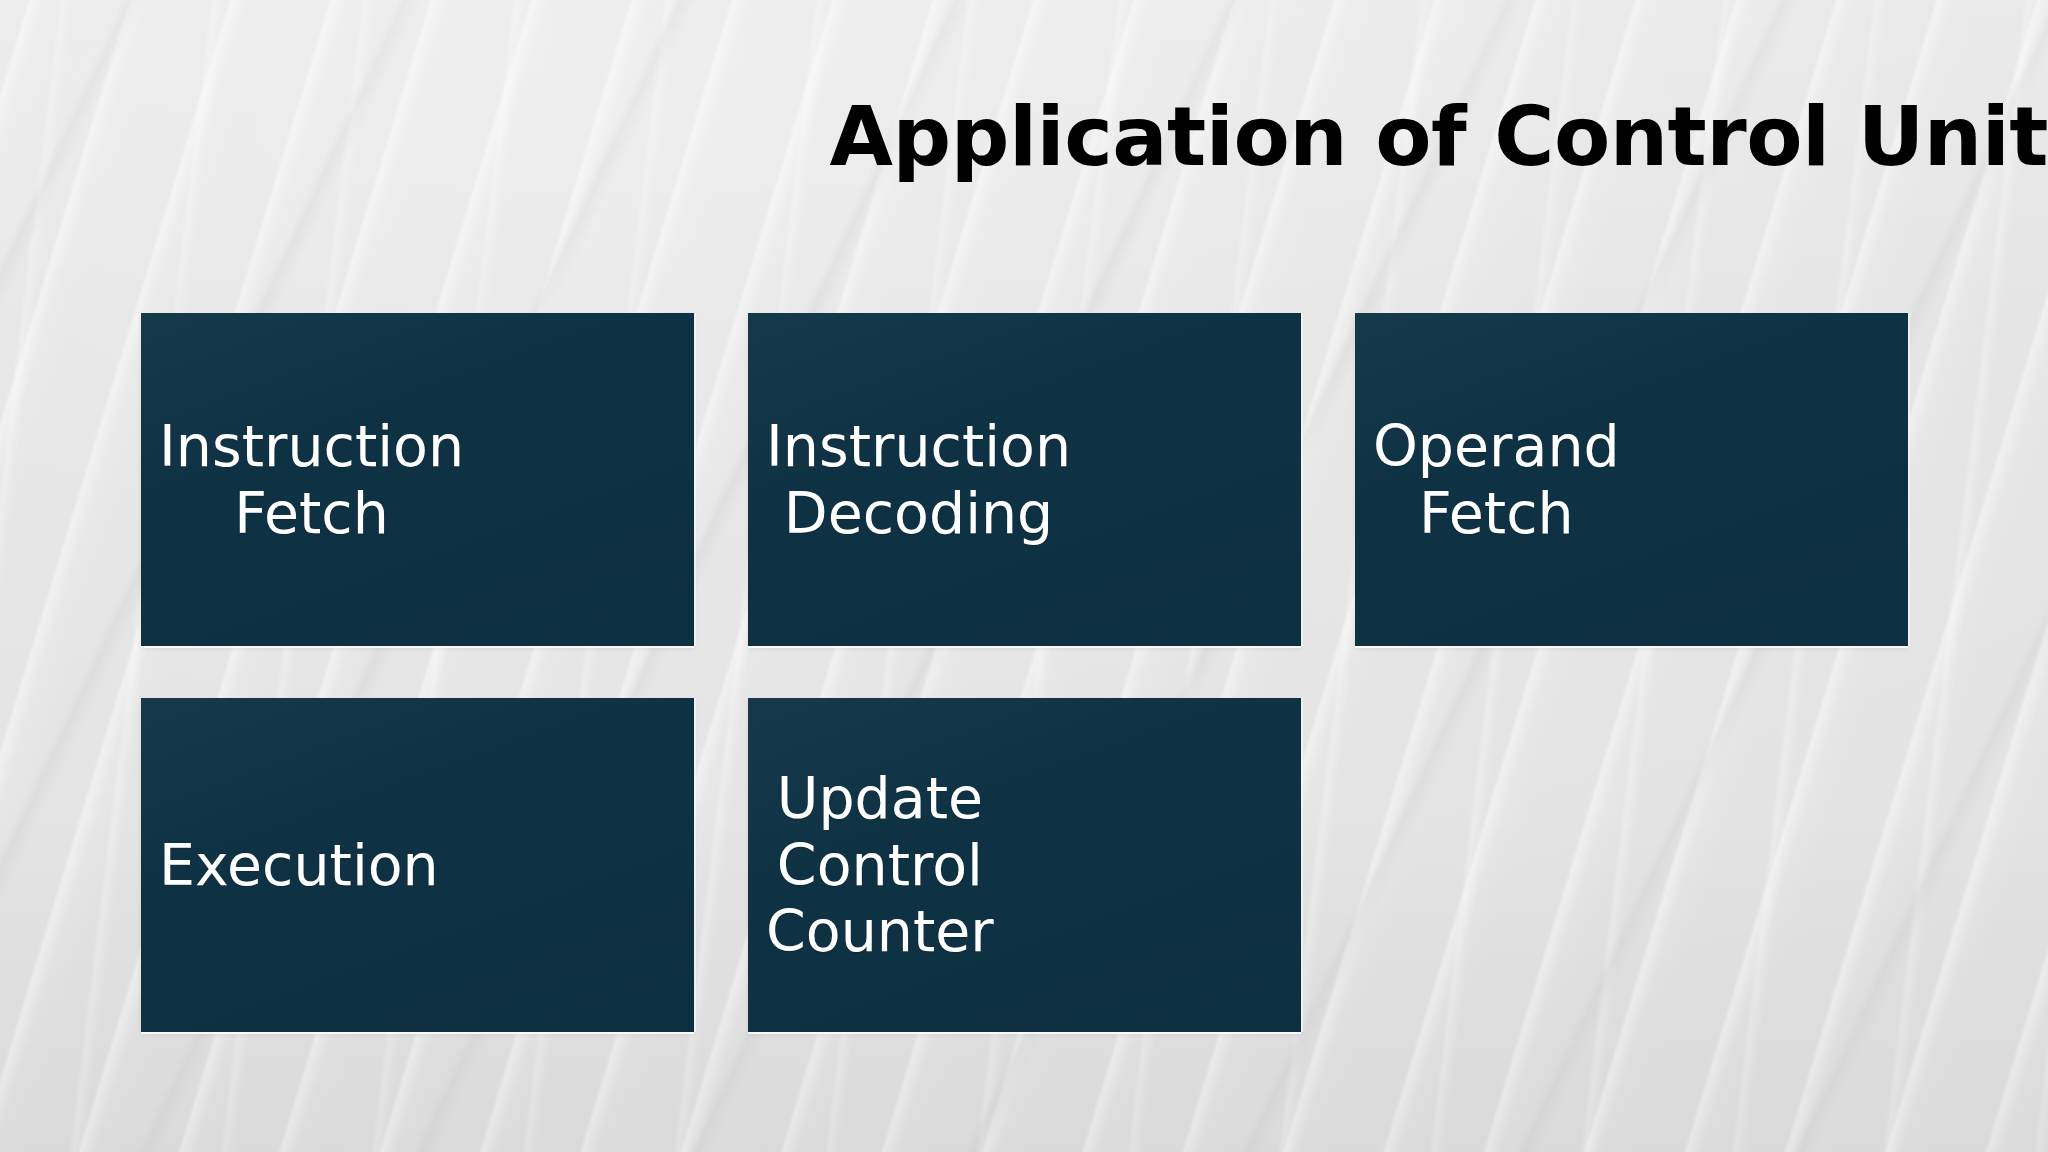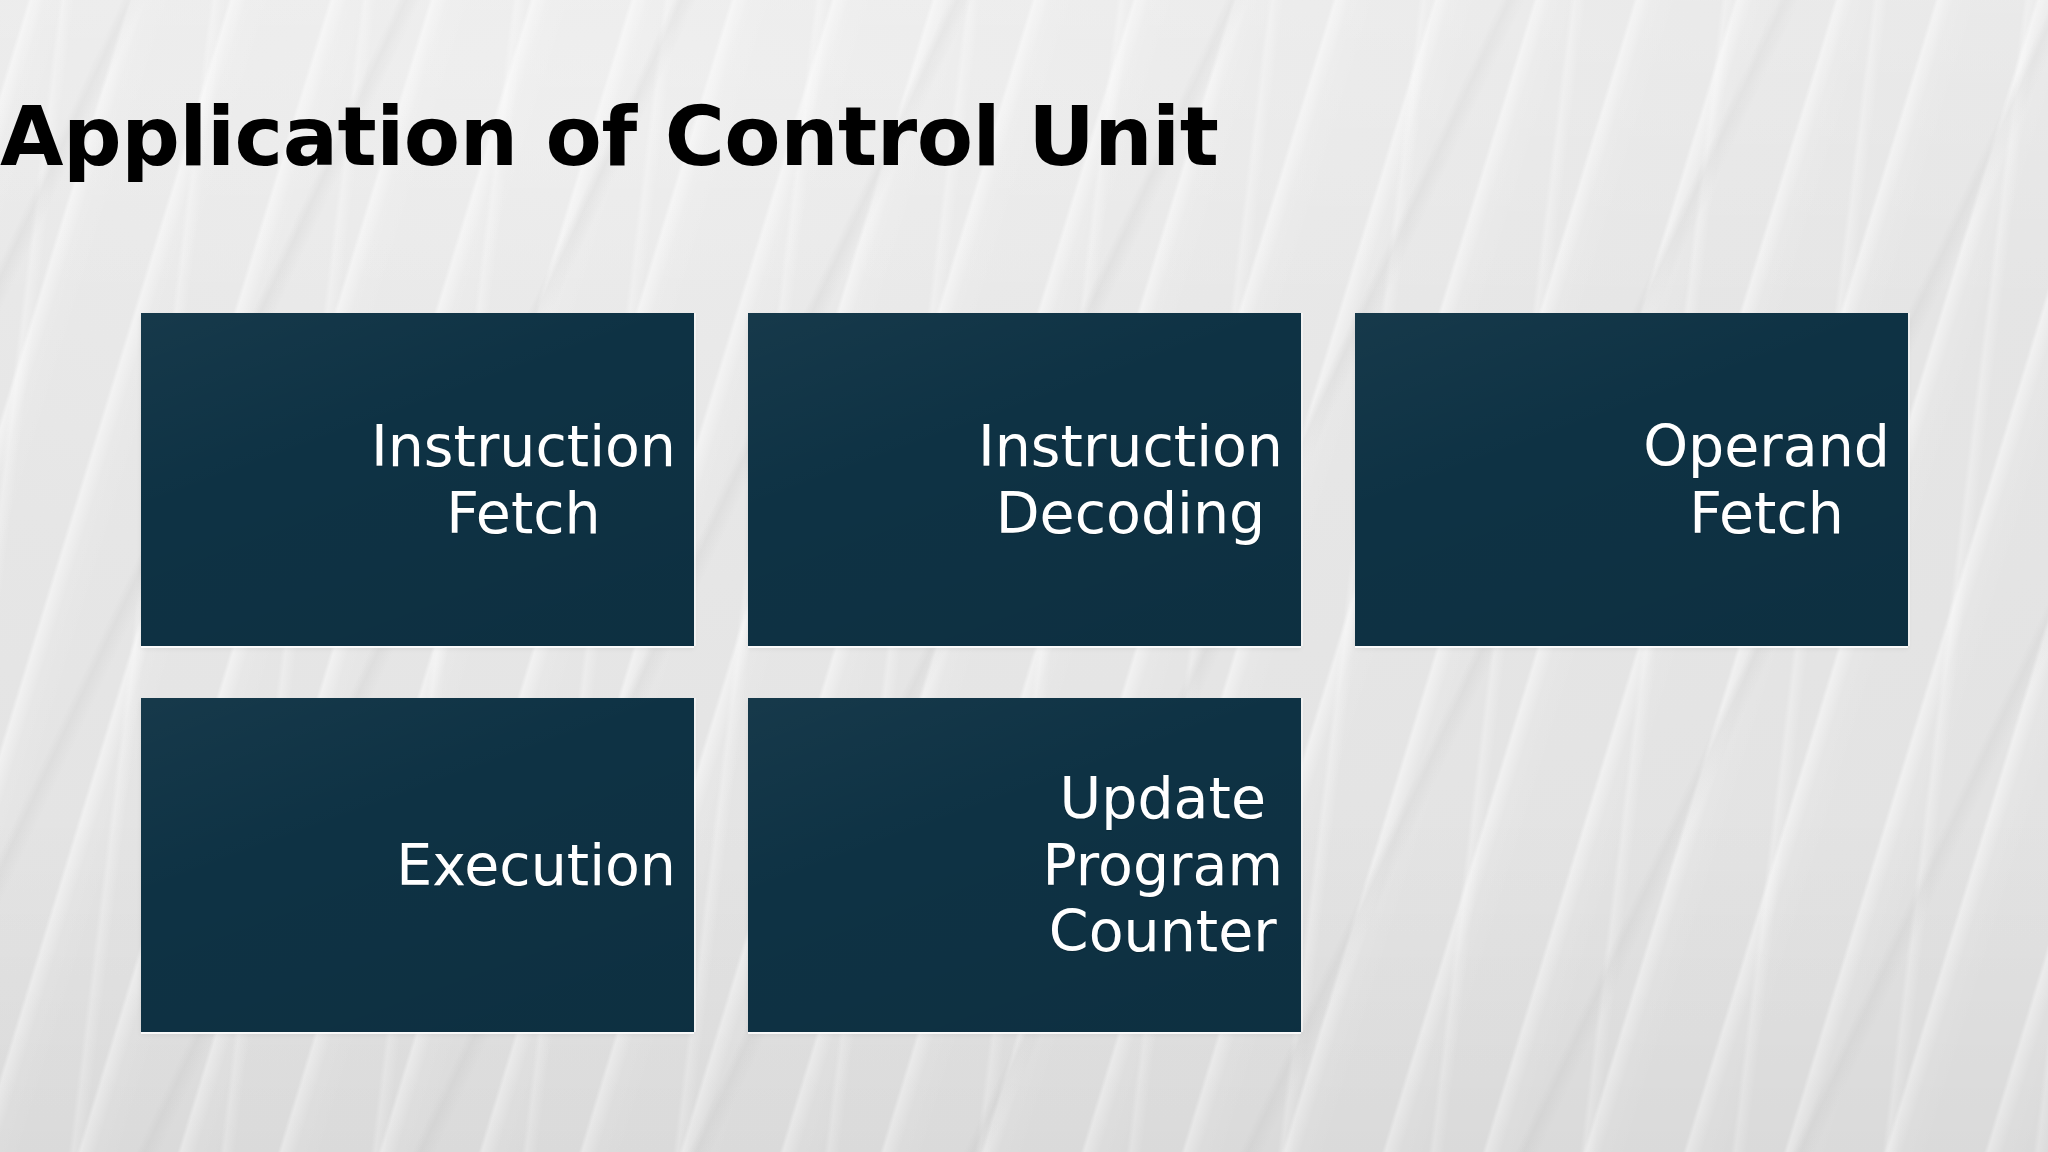--- a/index.html
+++ b/index.html
@@ -73,21 +73,21 @@
       rgba(0,0,0,0.00) 70%,
       rgba(0,0,0,0.035) 100%);
   }
 
   
   .title {
     position: absolute;
     left: 0;
     top: 96px;
     width: 2048px;
-    text-align: left;
+    text-align: right;
     font-family: "DejaVu Sans", sans-serif;
     font-weight: bold;
     font-size: 82px;
     line-height: 1.0;
     letter-spacing: -0.5px;
     color: #000000;
     white-space: nowrap;
   }
 
   
@@ -102,21 +102,21 @@
     grid-template-rows: 333px 334px;
     column-gap: 54px;
     row-gap: 52px;
   }
 
   .box {
     position: relative;
     background: #0e3244;
     display: flex;
     align-items: center;
-    justify-content: flex-end;
+    justify-content: flex-start;
     box-shadow:
       0 2px 0 0 rgba(255,255,255,0.85),
       2px 0 0 0 rgba(255,255,255,0.55),
       0 3px 5px 0 rgba(0,0,0,0.06);
   }
   .box::after {
     content: "";
     position: absolute;
     inset: 0;
     background: linear-gradient(160deg,
@@ -171,18 +171,18 @@
 Fetch</div>
     </div>
 
     <div class="box">
       <div class="box-label">Execution</div>
     </div>
 
 
     <div class="box">
       <div class="box-label">Update
-Program
+Control
 Counter</div>
     </div>
 
   </div>
 </div>
 
 </body></html>

